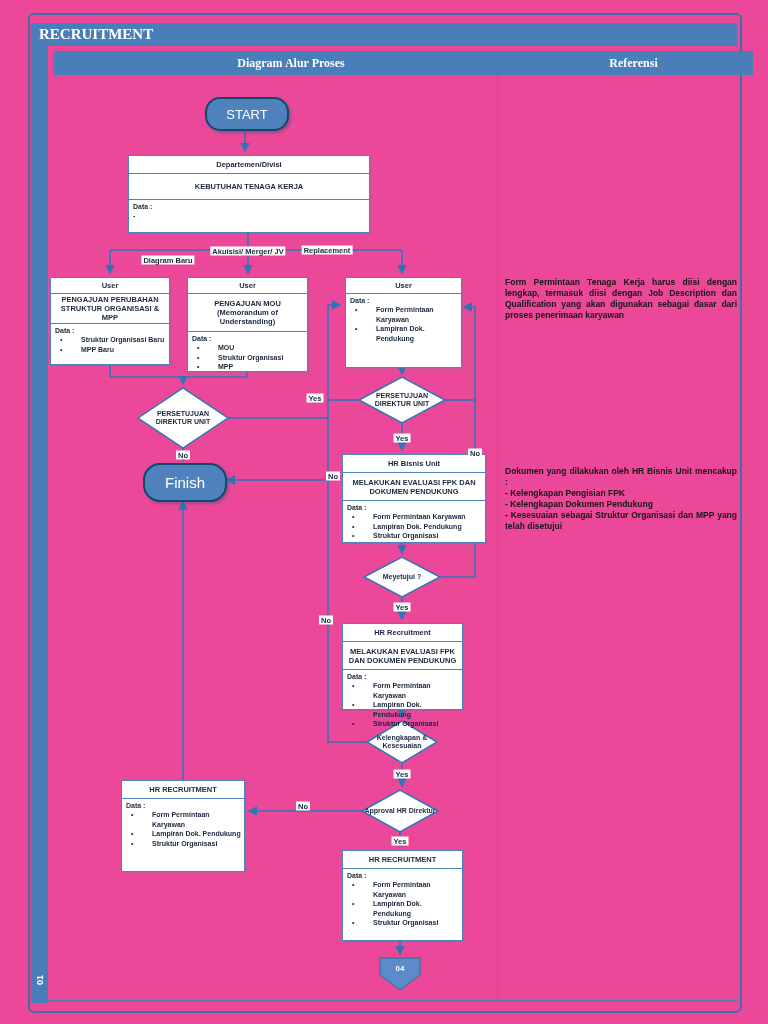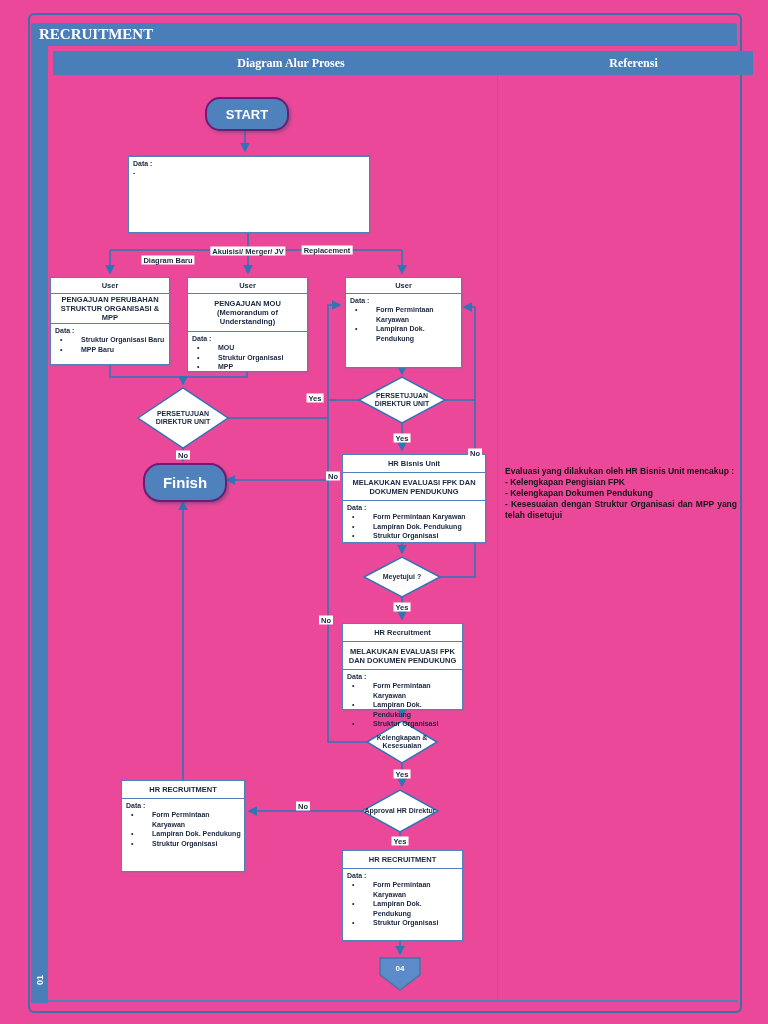--- a/index.html
+++ b/index.html
@@ -26,21 +26,21 @@
   .fbox .role{font-weight:bold;font-size:7.5px;text-align:center;display:flex;align-items:center;
         justify-content:center;box-sizing:border-box;}
   .fbox .task{border-top:1.2px solid #4f81bd;font-weight:bold;font-size:7.5px;text-align:center;
         display:flex;align-items:center;justify-content:center;padding:1px 3px;box-sizing:border-box;}
   .fbox .data{border-top:1.2px solid #4f81bd;font-weight:bold;font-size:7px;text-align:left;
         padding:2px 2px 2px 4px;box-sizing:border-box;line-height:1.35;}
   .bullet-row{position:relative;padding-left:26px;}
   .bullet-row .dot{position:absolute;left:5px;}
 
   
-  .oval{position:absolute;background:#4f81bd;border:2px solid #701a75;color:#fff;font-weight:bold;
+  .oval{position:absolute;background:#4f81bd;border:2px solid #0c4a6e;color:#fff;font-weight:normal;
         display:flex;align-items:center;justify-content:center;box-shadow:2px 2px 3px rgba(60,80,110,.45);}
 
   
   .dtext{position:absolute;color:#1a2740;font-weight:bold;font-size:7px;line-height:1.15;
          text-align:center;display:flex;align-items:center;justify-content:center;}
 
   
   .lnlabel{position:absolute;transform:translate(-50%,-50%);background:#fff;color:#1a2740;
            font-weight:bold;font-size:7.5px;padding:0 2px;white-space:nowrap;}
 
@@ -109,20 +109,22 @@
       <polygon points="367,742 402,721 437,742 402,763"></polygon>
       <polygon points="362,811 400,790 438,811 400,832"></polygon>
     </g>
     <polygon points="380,958 420,958 420,975 400,990 380,975" fill="#5b8bc9" stroke="#4472a4" stroke-width="1.3"></polygon>
   </svg>
 
   <div class="oval" style="left:205px;top:97px;width:80px;height:30px;border-radius:15px;font-size:13px;">START</div>
   <div class="oval" style="left:143px;top:463px;width:80px;height:35px;border-radius:17px;font-size:15px;">Finish</div>
 
   <div class="fbox" style="left:128px;top:155px;width:242px;height:78px;">
+    <div class="role" style="height:17px;">Departemen/Divisi</div>
+    <div class="task" style="height:26px;">KEBUTUHAN TENAGA KERJA</div>
     <div class="data" style="height:35px;">
       <div>Data :</div>
       <div>-</div>
     </div>
   </div>
 
   <div class="fbox" style="left:50px;top:277px;width:120px;height:88px;">
     <div class="role" style="height:15px;">User</div>
     <div class="task" style="height:30px;">PENGAJUAN PERUBAHAN STRUKTUR ORGANISASI &amp; MPP</div>
     <div class="data">
@@ -210,20 +212,21 @@
   <span class="lnlabel" style="left:402px;top:438px;">Yes</span>
   <span class="lnlabel" style="left:475px;top:453px;">No</span>
   <span class="lnlabel" style="left:402px;top:607px;">Yes</span>
   <span class="lnlabel" style="left:326px;top:620px;">No</span>
   <span class="lnlabel" style="left:402px;top:774px;">Yes</span>
   <span class="lnlabel" style="left:303px;top:806px;">No</span>
   <span class="lnlabel" style="left:400px;top:841px;">Yes</span>
 
   <span class="conn-label-02">04</span>
 
+  <div class="refnote" style="top:277px;">Form Permintaan Tenaga Kerja harus diisi dengan lengkap, termasuk diisi dengan Job Description dan Qualification yang akan digunakan sebagai dasar dari proses penerimaan karyawan</div>
   <div class="refnote" style="top:466px;">
-    <div>Evaluasi yang dilakukan oleh HR Bisnis Unit mencakup :</div>
+    <div>Dokumen yang dilakukan oleh HR Bisnis Unit mencakup :</div>
     <div>- Kelengkapan Pengisian FPK</div>
     <div>- Kelengkapan Dokumen Pendukung</div>
-    <div>- Kesesuaian dengan Struktur Organisasi dan MPP yang telah disetujui</div>
+    <div>- Kesesuaian sebagai Struktur Organisasi dan MPP yang telah disetujui</div>
   </div>
 
 </div>
 
 </body></html>

